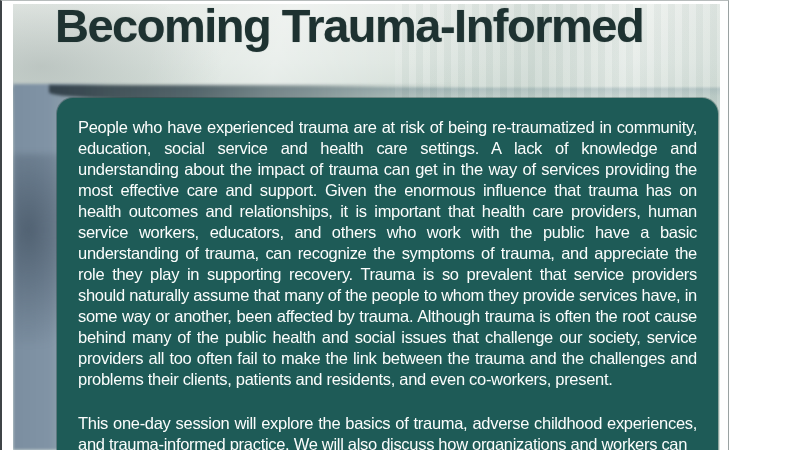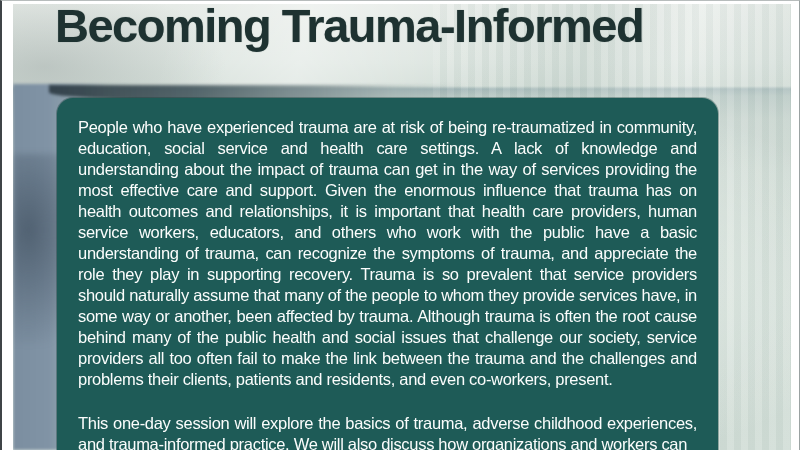--- a/index.html
+++ b/index.html
@@ -6,21 +6,21 @@
     margin: 0;
     padding: 0;
     width: 800px;
     height: 450px;
     overflow: hidden;
     font-family: "Liberation Sans", sans-serif;
     background: #ffffff;
   }
   .page {
     position: relative;
-    width: 800px;
+    width: 729px;
     height: 450px;
     box-sizing: border-box;
     background: #ffffff;
     border-left: 2px solid #3f4447;
     border-top: 1px solid #b7bcbc;
     border-right: 1px solid #9aa2a2;
     overflow: hidden;
   }
   
   .photo {

